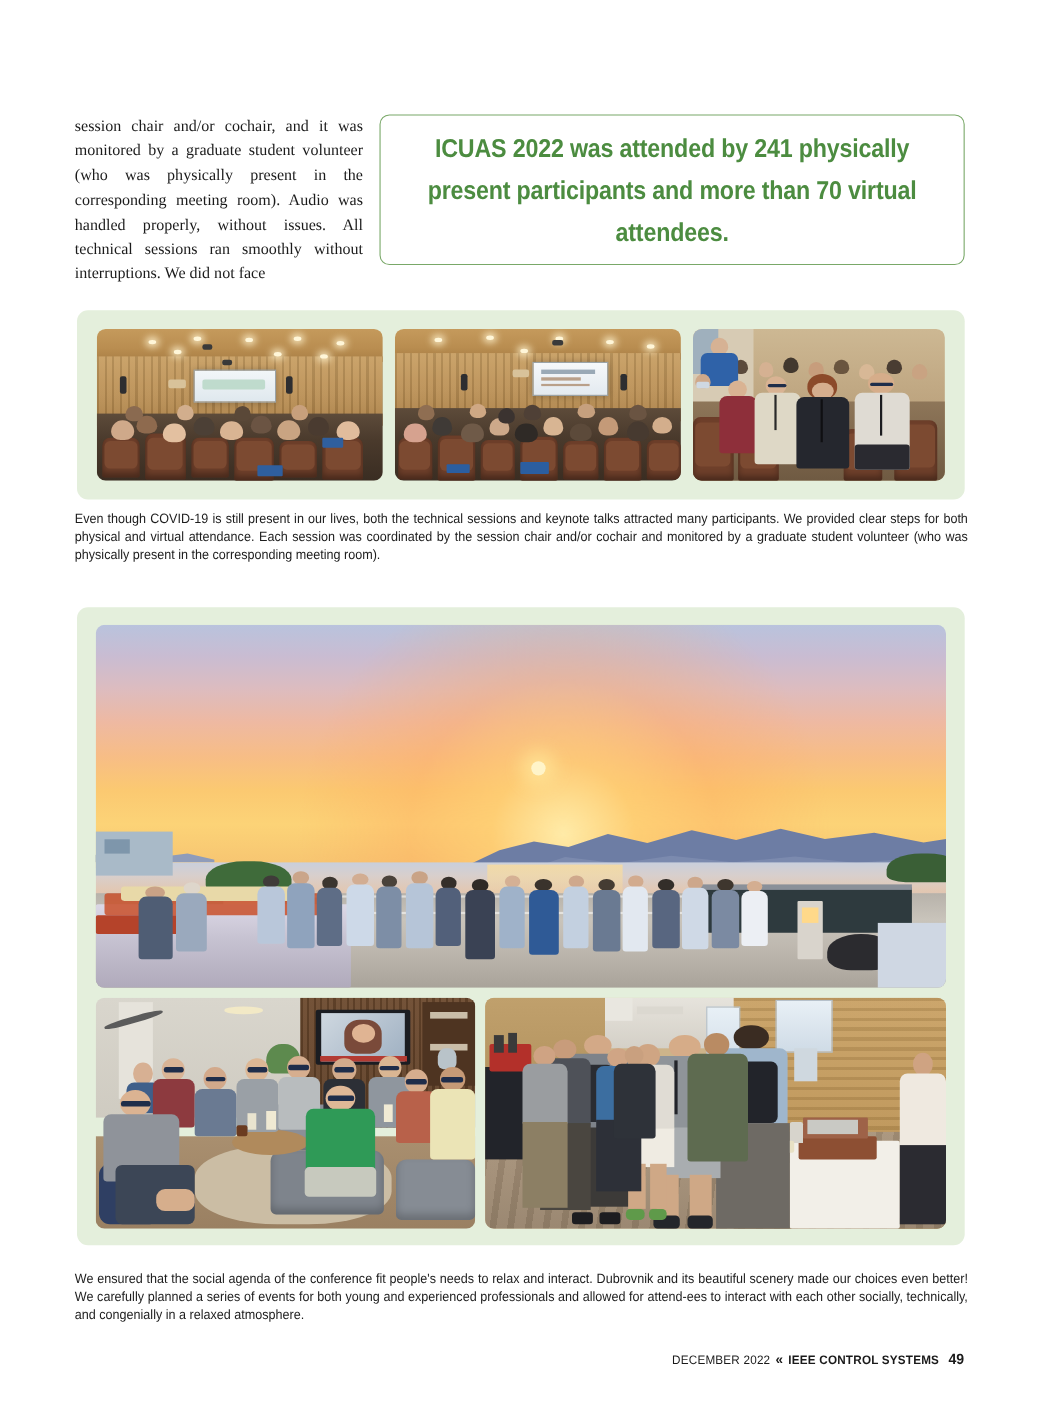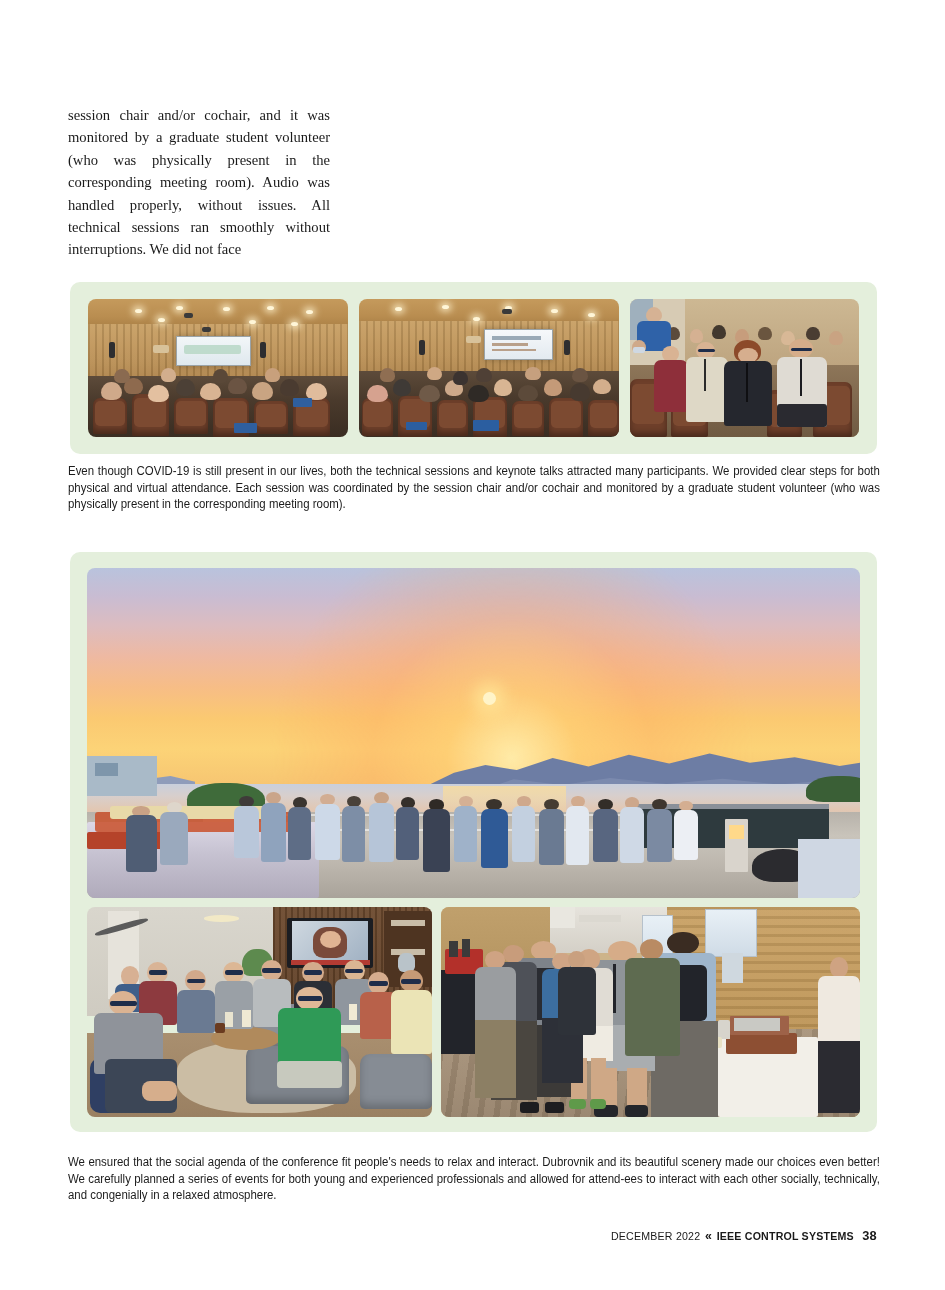--- a/index.html
+++ b/index.html
@@ -146,20 +146,23 @@
   .hw-table{position:absolute;background:#f2efe8;border-radius:2px;}
   .hw-box{position:absolute;background:#8d4f33;border-radius:2px;}
 </style>
 </head>
 <body>
 
 <div class="page">
 
   <div class="body-col">session chair and/or cochair, and it was monitored by a graduate student volunteer (who was physically present in the corresponding meeting room). Audio was handled properly, without issues. All technical sessions ran smoothly without interruptions. We did not face</div>
 
+  <div class="pullquote">
+    <div class="pullquote-text">ICUAS 2022 was attended by 241 physically present participants and more than 70 virtual attendees.</div>
+  </div>
 
   <div class="panel panel-top">
 
     <div class="photo" style="left:18px;top:17px;width:260px;height:138px;">
       <div class="sc">
         <div class="hall-ceiling"></div>
         <div class="hall-wall"></div>
         <div class="spot" style="left:18%;top:7%;"></div>
         <div class="spot" style="left:34%;top:5%;"></div>
         <div class="spot" style="left:52%;top:6%;"></div>
@@ -625,16 +628,16 @@
       </div>
     </div>
   </div>
 
   <div class="caption caption-2">We ensured that the social agenda of the conference fit people's needs to relax and interact. Dubrovnik and its beautiful scenery made our choices even better! We carefully planned a series of events for both young and experienced professionals and allowed for attend-ees to interact with each other socially, technically, and congenially in a relaxed atmosphere.</div>
 
   <div class="footer">
     <span class="f-date">DECEMBER 2022</span>
     <span class="f-chev">«</span>
     <span class="f-mag">IEEE CONTROL SYSTEMS</span>
-    <span class="f-page">38</span>
+    <span class="f-page">49</span>
   </div>
 
 </div>
 
 </body></html>

